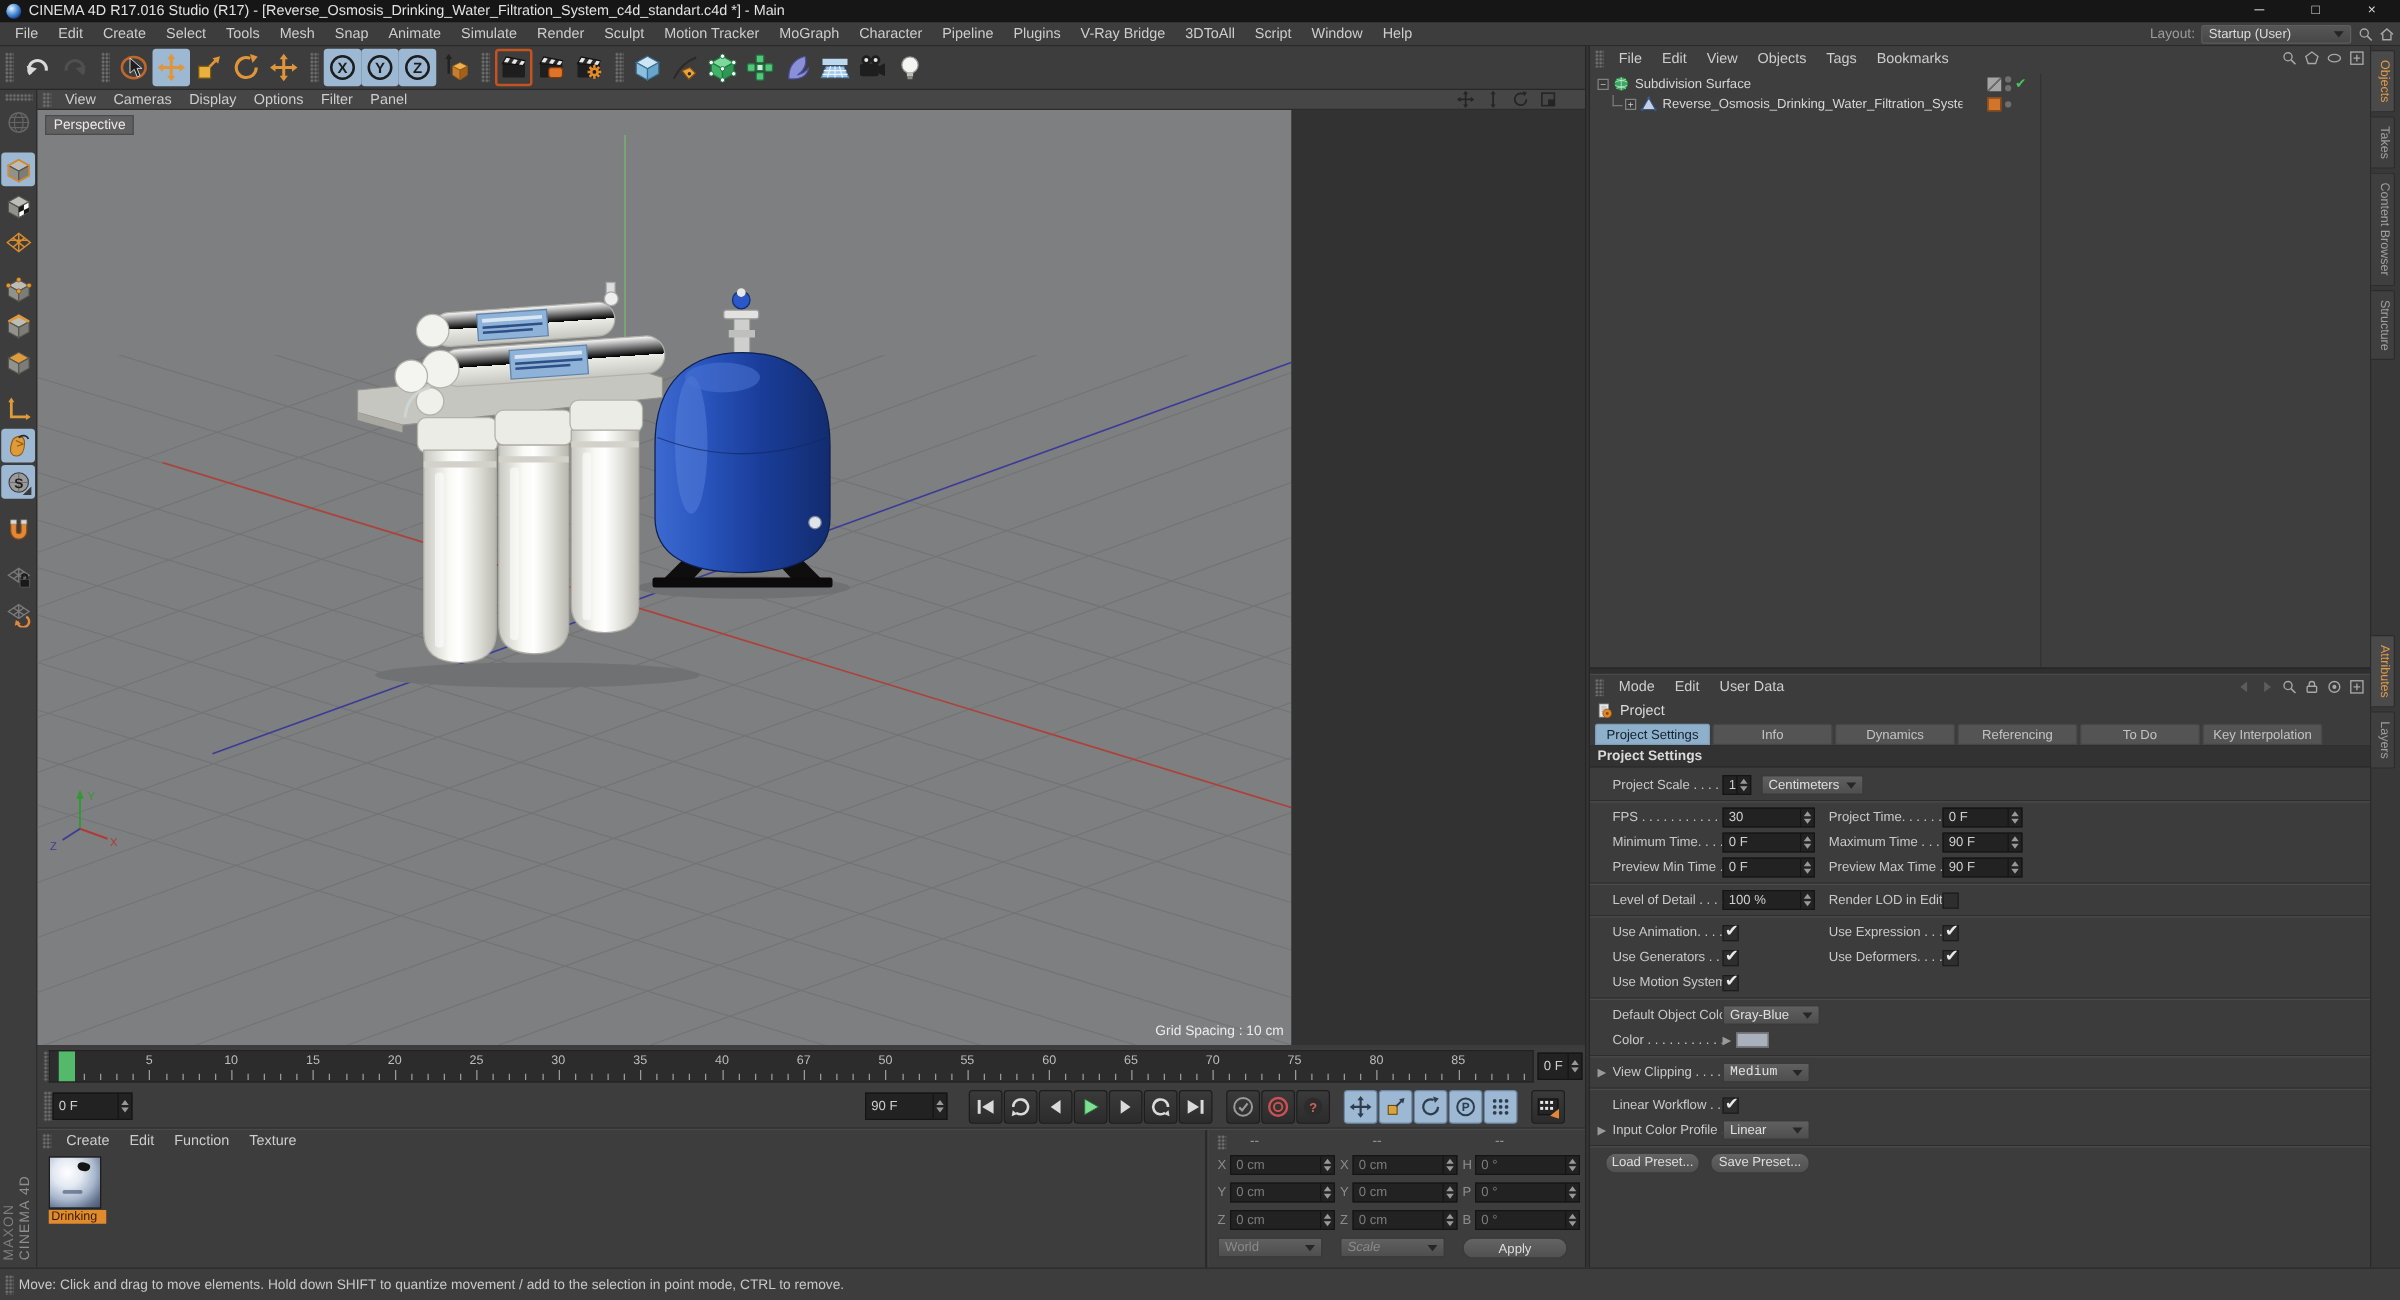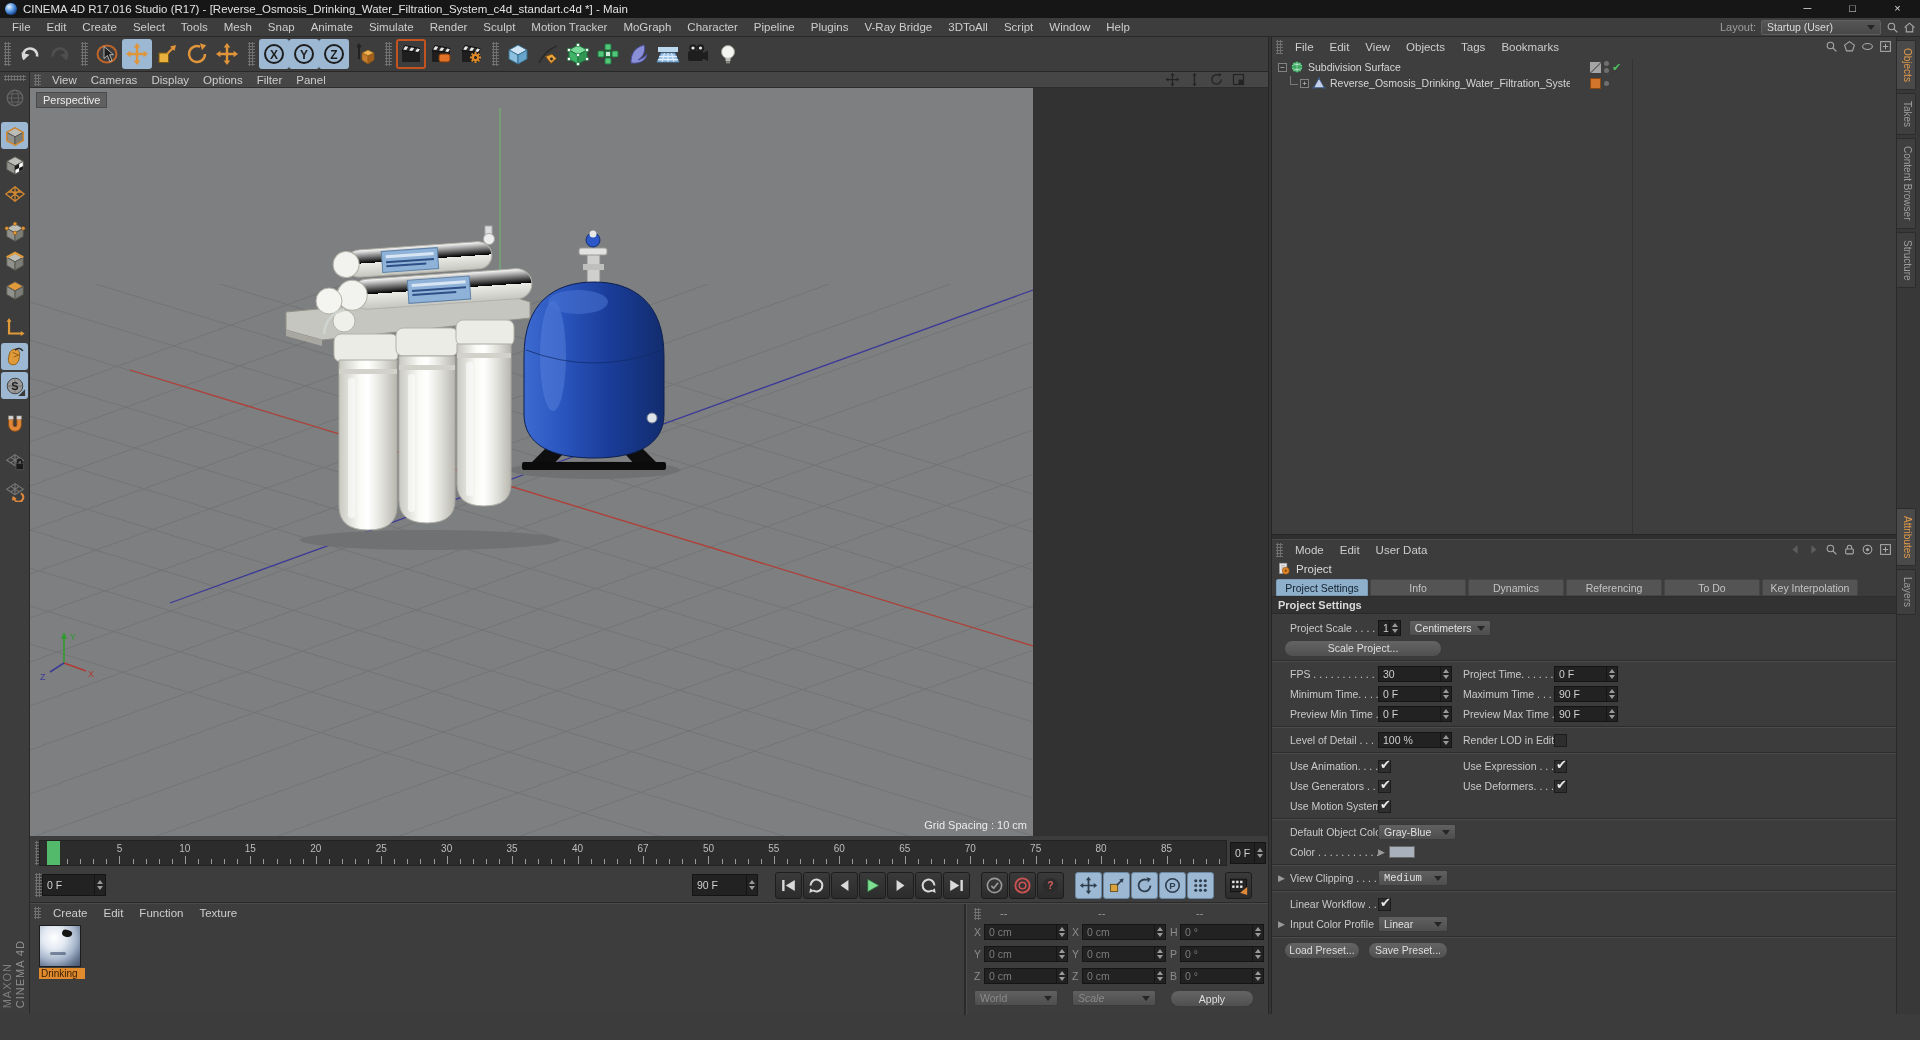--- a/index.html
+++ b/index.html
@@ -1249,25 +1249,20 @@
                 <span class="arr">
                   <i class="u"></i>
                   <i class="d"></i>
                 </span>
               </span>
               <span style="margin-left: 8px; display: inline-flex;">
                 <span class="drop" style="width: 82px;">Centimeters</span>
               </span>
             </span>
           </div>
-          <div class="amrow">
-            <span class="lcell" style="margin-left: -6px;">
-              <span class="pillbtn" style="width: 158px;">Scale Project...</span>
-            </span>
-          </div>
           <div class="amsep"></div>
           <div class="amrow">
             <span class="lcell">
               <span class="amlabel">FPS . . . . . . . . . . . . . . .</span>
               <span class="spin">
                 <span class="v">30</span>
                 <span class="arr">
                   <i class="u"></i>
                   <i class="d"></i>
                 </span>
@@ -1427,14 +1422,18 @@
         <div class="vtab">Takes</div>
         <div class="vtab">Content Browser</div>
         <div class="vtab">Structure</div>
       </div>
     <div class="grp2" id="sidegrp2">
         <div class="vtab active">Attributes</div>
         <div class="vtab">Layers</div>
       </div>
   </div>
 
+  <div id="statusbar" class="abs">
+    <span class="handle" style="height:16px"></span>
+    <span>Move: Click and drag to move elements. Hold down SHIFT to quantize movement / add to the selection in point mode, CTRL to remove.</span>
+  </div>
 
 </div>
 
 </body></html>

